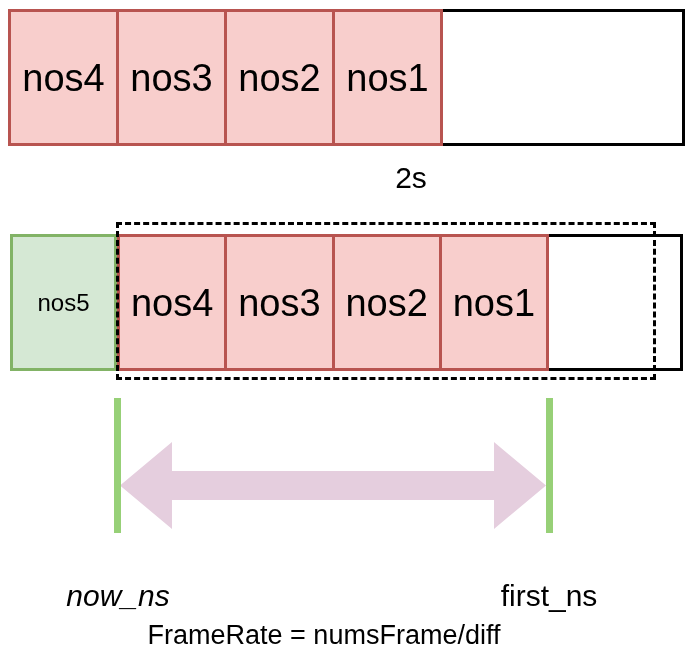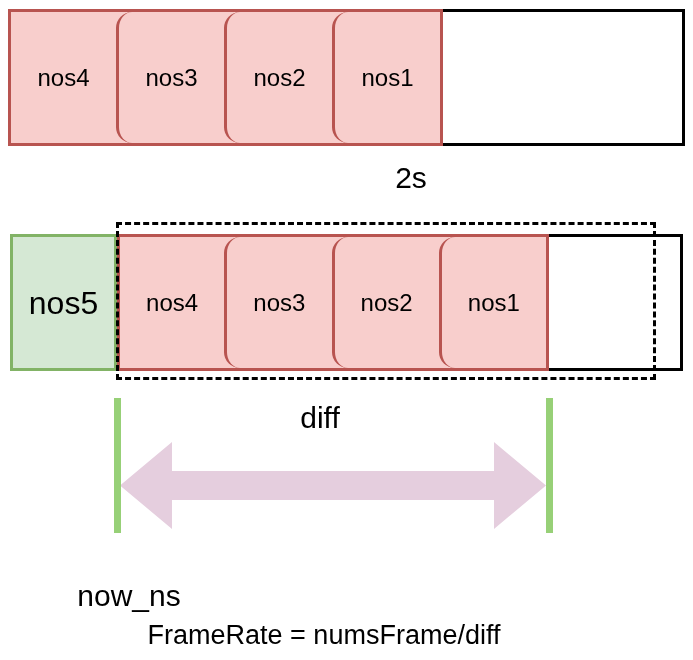--- a/index.html
+++ b/index.html
@@ -7,27 +7,27 @@
     position:relative;width:693px;height:660px;background:#fff;overflow:hidden;
     font-family:"Liberation Sans",sans-serif;color:#000;
   }
   .abs{position:absolute;box-sizing:border-box;}
 
   
   .outer-rect{background:#fff;border:3px solid var(--outline-black);}
   .pink-block{display:flex;background:var(--frame-fill);border:3px solid var(--frame-stroke);}
   .pink-cell{
     flex:1 1 0;display:flex;align-items:center;justify-content:center;
-    font-size:24px;line-height:1;border-radius:16px;
+    font-size:38px;line-height:1;
   }
   .pink-cell + .pink-cell{border-left:3px solid var(--frame-stroke);}
   .green-cell{
     display:flex;align-items:center;justify-content:center;
     background:var(--new-frame-fill);border:3px solid var(--new-frame-stroke);
-    font-size:32px;line-height:1;
+    font-size:24px;line-height:1;
   }
   .dashed-box{border:3px dashed var(--outline-black);background:transparent;pointer-events:none;}
 
   
   .tick{background:var(--tick-green);}
 
   
   .lbl{font-size:30px;line-height:1.15;text-align:center;white-space:nowrap;}
   .formula{font-size:27px;}
 </style>
@@ -53,26 +53,26 @@
     <div class="abs green-cell" style="left:0;top:0;width:107px;height:137px;">nos5</div>
     <div class="abs pink-block" style="left:107px;top:0;width:432px;height:137px;">
       <div class="pink-cell">nos4</div>
       <div class="pink-cell">nos3</div>
       <div class="pink-cell">nos2</div>
       <div class="pink-cell">nos1</div>
     </div>
     <div class="abs dashed-box" style="left:106px;top:-12px;width:540px;height:158px;"></div>
   </div>
 
-  <div class="abs lbl" style="left:270px;top:401px;width:100px;">diff</div>
 
   <svg class="abs" style="left:120px;top:440px;" width="426" height="91" viewBox="0 0 426 91">
     <polygon points="0,45.5 52,2 52,31 374,31 374,2 426,45.5 374,89 374,60 52,60 52,89" fill="var(--arrow-fill)"></polygon>
   </svg>
 
   <div class="abs tick" style="left:114px;top:398px;width:7px;height:135px;"></div>
   <div class="abs tick" style="left:546px;top:398px;width:7px;height:135px;"></div>
 
-  <div class="abs lbl" style="left:49px;top:579px;width:160px;">now_ns</div>
+  <div class="abs lbl" style="left:38px;top:579px;width:160px;font-style:italic;">now_ns</div>
+  <div class="abs lbl" style="left:469px;top:579px;width:160px;">first_ns</div>
 
   <div class="abs lbl formula" style="left:74px;top:620px;width:500px;">FrameRate = numsFrame/diff</div>
 
 </div>
 
 </body></html>

